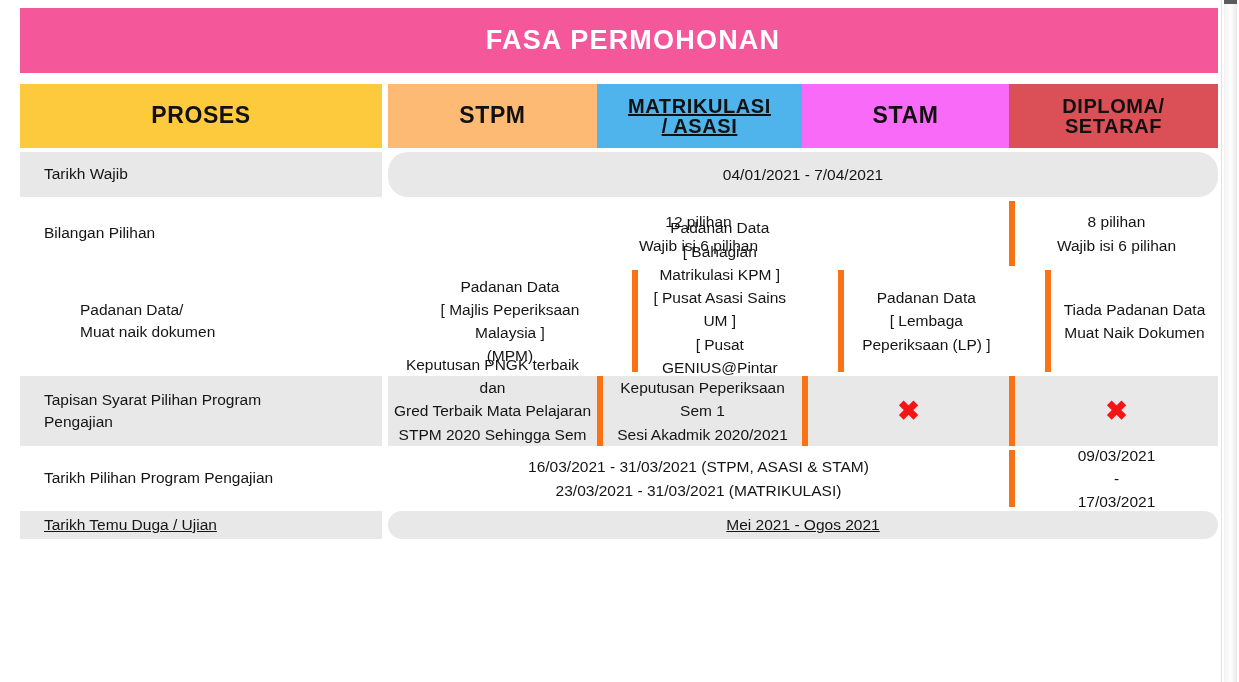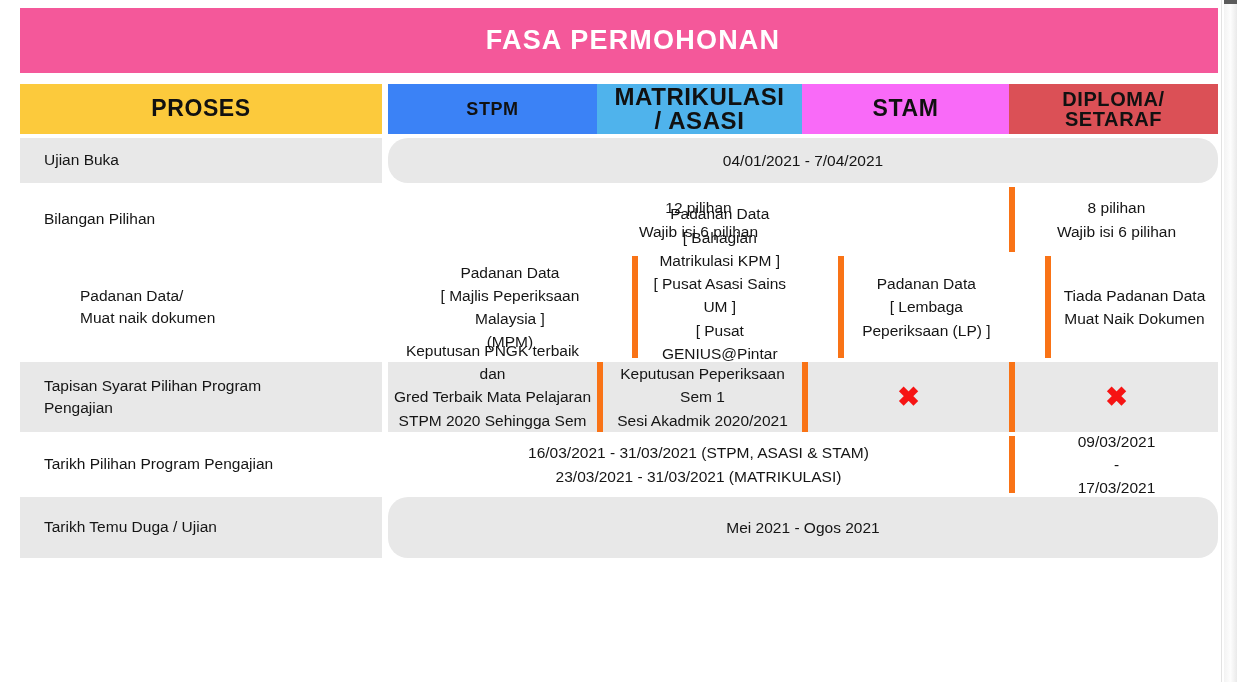--- a/index.html
+++ b/index.html
@@ -69,38 +69,38 @@
     font-size: 27px;
     font-weight: bold;
     letter-spacing: 1.2px;
     margin-left: 28px;
   }
 
   
   .head-row {
     display: flex;
     width: 1198px;
-    height: 50px;
+    height: 64px;
     margin-top: 11px;
     border-radius: 11px;
   }
   .head-cell {
     display: flex;
     align-items: center;
     justify-content: center;
     text-align: center;
     color: #111111;
     font-weight: bold;
     line-height: 1.02;
     letter-spacing: 0.6px;
   }
   .hc-proses   { width: 362px; background: #fcca3c; font-size: 23px; }
   .hc-spacer   { width: 6px;   background: #ffffff; }
-  .hc-stpm     { width: 209px; background: #3b82f6; font-size: 18px; }
-  .hc-matrik   { width: 205px; background: #4fb3ec; font-size: 24px; }
+  .hc-stpm     { width: 209px; background: #fdba74; font-size: 23px; }
+  .hc-matrik   { width: 205px; background: #4fb3ec; font-size: 20px; text-decoration: underline; }
   .hc-stam     { width: 207px; background: #f96af8; font-size: 23px; }
   .hc-diploma  { width: 209px; background: #db5056; font-size: 20px; }
 
   
   .body-rows { width: 1198px; }
 
   .row {
     display: flex;
     width: 1198px;
     margin-top: 4px;
@@ -142,21 +142,21 @@
   .w-mat    { width: 205px; }
   .w-stam   { width: 207px; }
 
   
   .h-r1 { height: 45px; }
   .h-r2 { height: 65px; }
   .h-r3 { height: 70px; }
   .h-r4 { height: 102px; margin-left: 36px; }
   .h-r5 { height: 70px; }
   .h-r6 { height: 57px; }
-  .h-r7 { height: 61px; }
+  .h-r7 { height: 28px; text-decoration: underline; }
 
   
   .divL { border-left: 6px solid #f97316; }
 
   .small-txt { font-size: 12.5px; line-height: 1.42; }
   .mid-txt   { font-size: 13.5px; line-height: 1.45; }
 
   .xmark {
     color: #f61414;
     font-size: 27px;
@@ -195,21 +195,21 @@
       <div class="head-cell hc-diploma">
         <span class="nowrap">DIPLOMA/
 SETARAF</span>
       </div>
     </div>
 
     <div class="body-rows">
 
       <div class="row">
         <div class="label-cell shaded h-r1">
-          <span class="nowrap">Ujian Buka</span>
+          <span class="nowrap">Tarikh Wajib</span>
         </div>
         <div class="gap"></div>
         <div class="data-area">
           <div class="data-cell shaded w-full h-r1">
             <span class="nowrap">04/01/2021 - 7/04/2021</span>
           </div>
         </div>
       </div>
 
       <div class="row">

